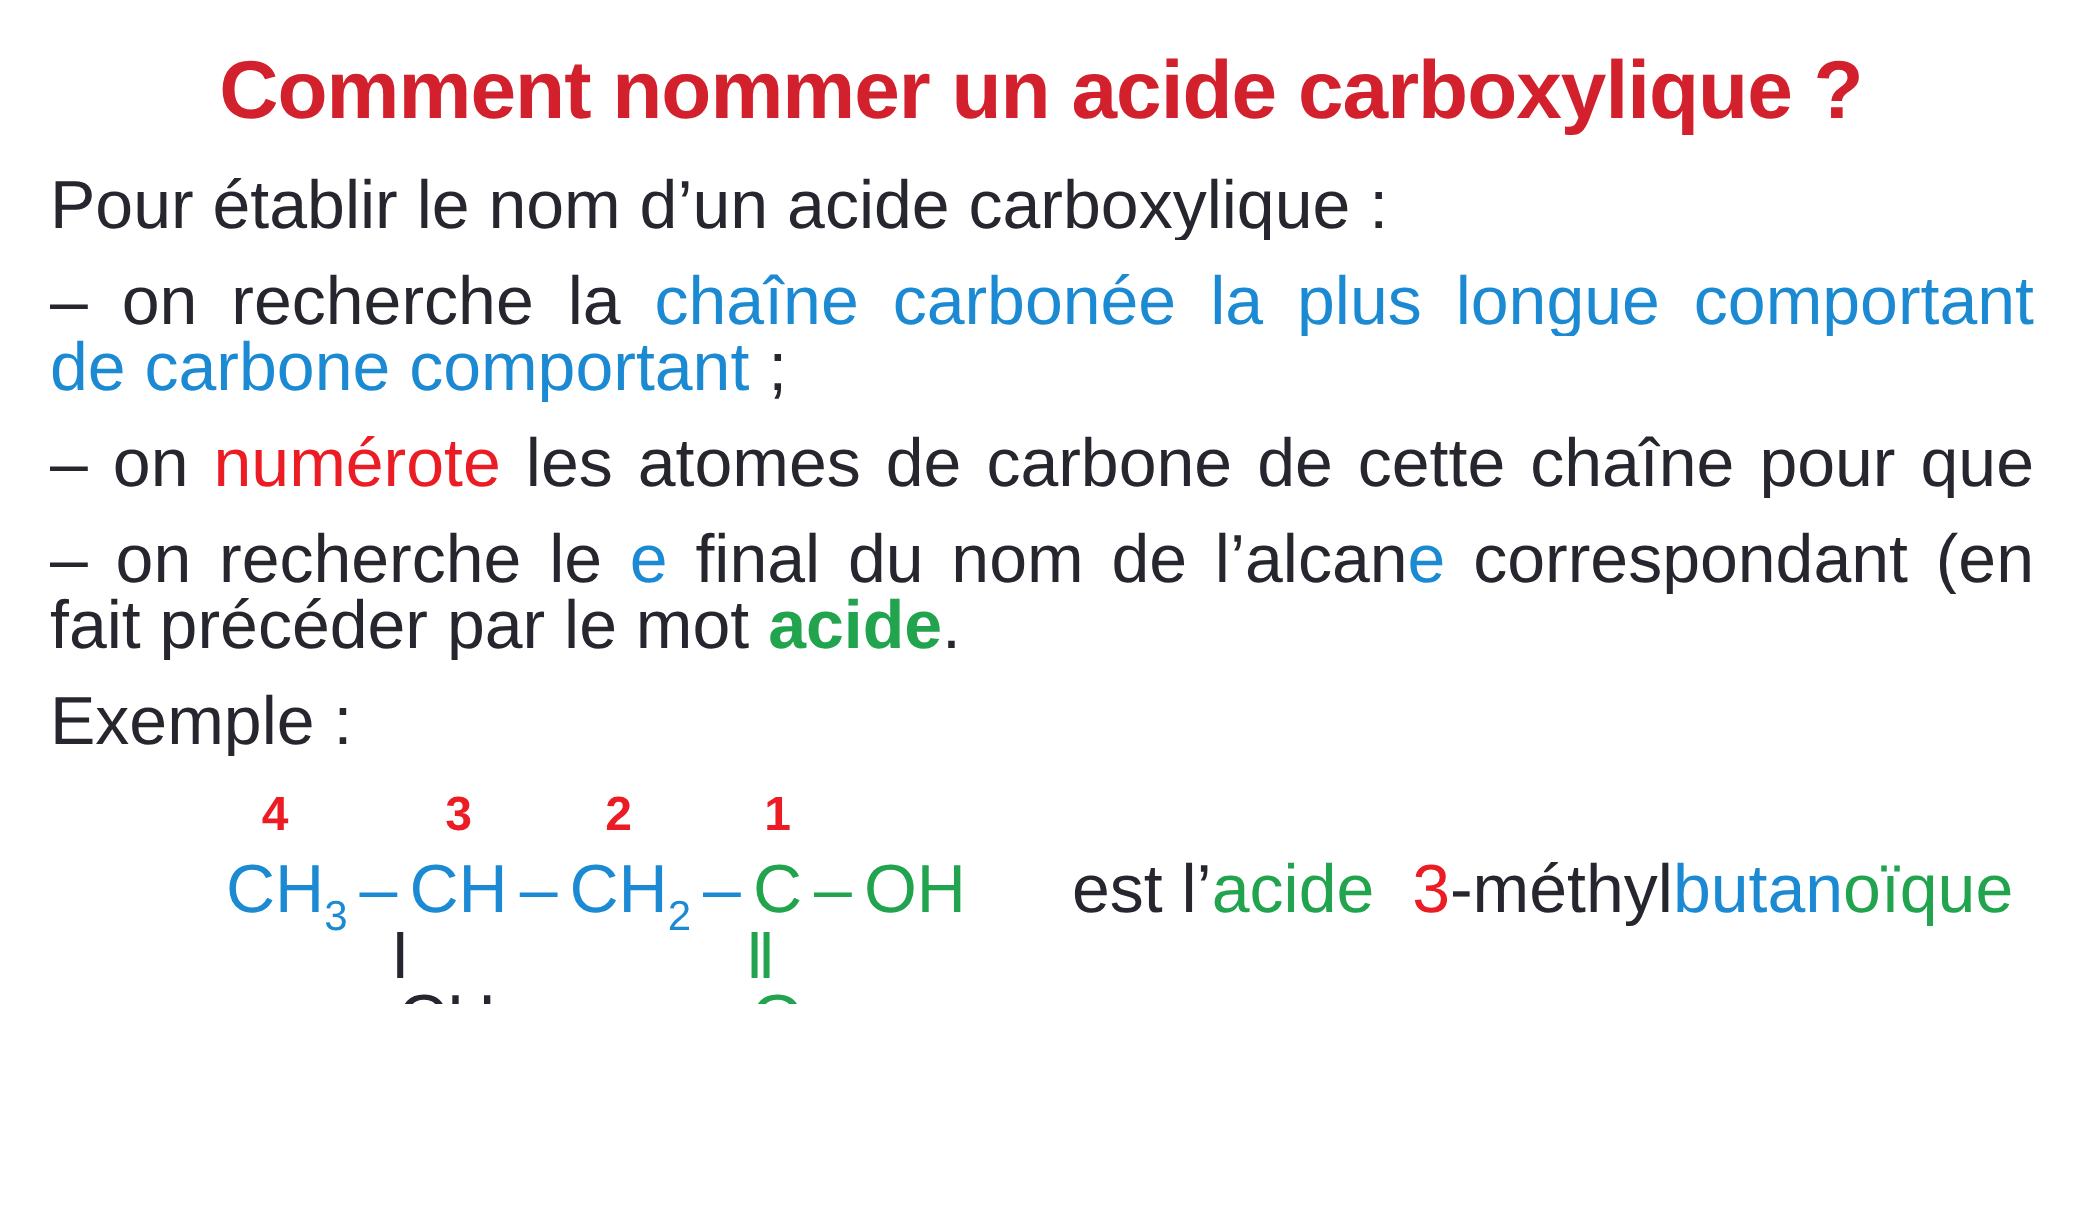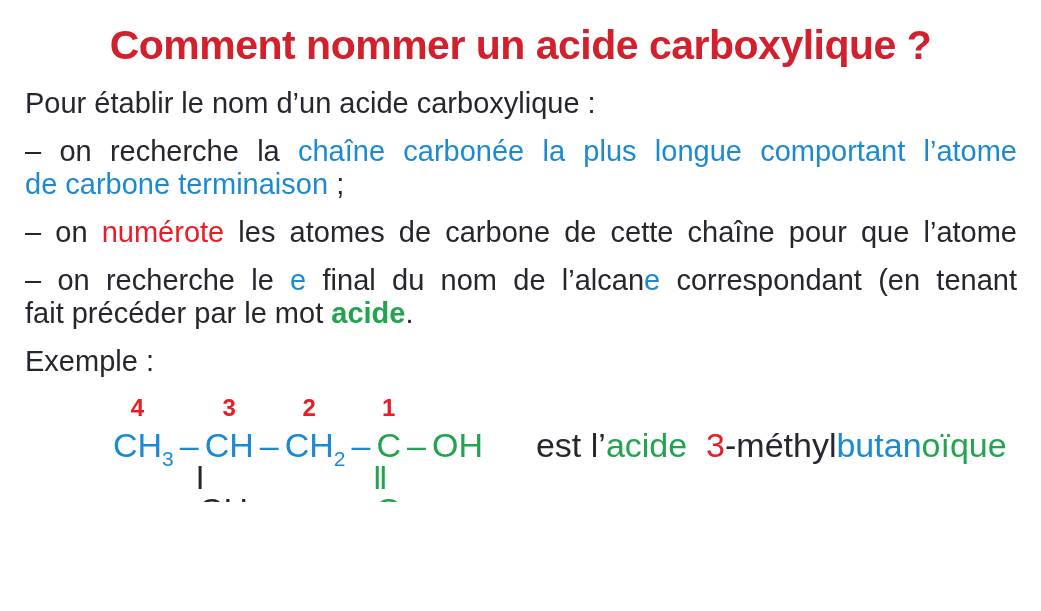--- a/index.html
+++ b/index.html
@@ -15,21 +15,21 @@
     margin:22px 10px 18px;
     text-align:center;
     font-size:41px;
     font-weight:bold;
     letter-spacing:-0.5px;
     color:var(--red_title,#d2202d);
   }
   .body-text { padding:0 24px 0 25px; }
   .para { margin-bottom:15px; }
   .line {
-    font-size:29px;
+    font-size:34px;
     height:33px;
     line-height:33px;
     overflow:hidden;
     white-space:normal;
   }
   .just { text-align:justify; }
   .just::after { content:""; display:inline-block; width:100%; height:0; line-height:0; vertical-align:top; }
   .c-black { color:var(--black,#26262e); }
   .c-blue  { color:var(--blue,#1b8ad2); }
   .c-green { color:var(--green,#22a44e); }
@@ -71,21 +71,21 @@
 <body>
 
 <div id="page">
   <div class="title">Comment nommer un acide carboxylique&nbsp;?</div>
   <div class="body-text">
       <div class="para">
         <div class="line"><span class="c-black">Pour établir le nom d’un acide carboxylique&nbsp;:</span></div>
       </div>
       <div class="para">
         <div class="line just"><span class="c-black">– on recherche la </span><span class="c-blue">chaîne carbonée la plus longue comportant l’atome</span></div>
-        <div class="line"><span class="c-blue">de carbone terminaison</span><span class="c-black">&nbsp;;</span></div>
+        <div class="line"><span class="c-blue">de carbone comportant</span><span class="c-black">&nbsp;;</span></div>
       </div>
       <div class="para">
         <div class="line just"><span class="c-black">– on </span><span class="c-red">numérote</span><span class="c-black"> les atomes de carbone de cette chaîne pour que l’atome</span></div>
       </div>
       <div class="para">
         <div class="line just"><span class="c-black">– on recherche le </span><span class="c-blue">e</span><span class="c-black"> final du nom de l’alcan</span><span class="c-blue">e</span><span class="c-black"> correspondant (en tenant</span></div>
         <div class="line"><span class="c-black">fait précéder par le mot </span><span class="c-green bold">acide</span><span class="c-black">.</span></div>
       </div>
       <div class="para">
         <div class="line"><span class="c-black">Exemple&nbsp;:</span></div>

